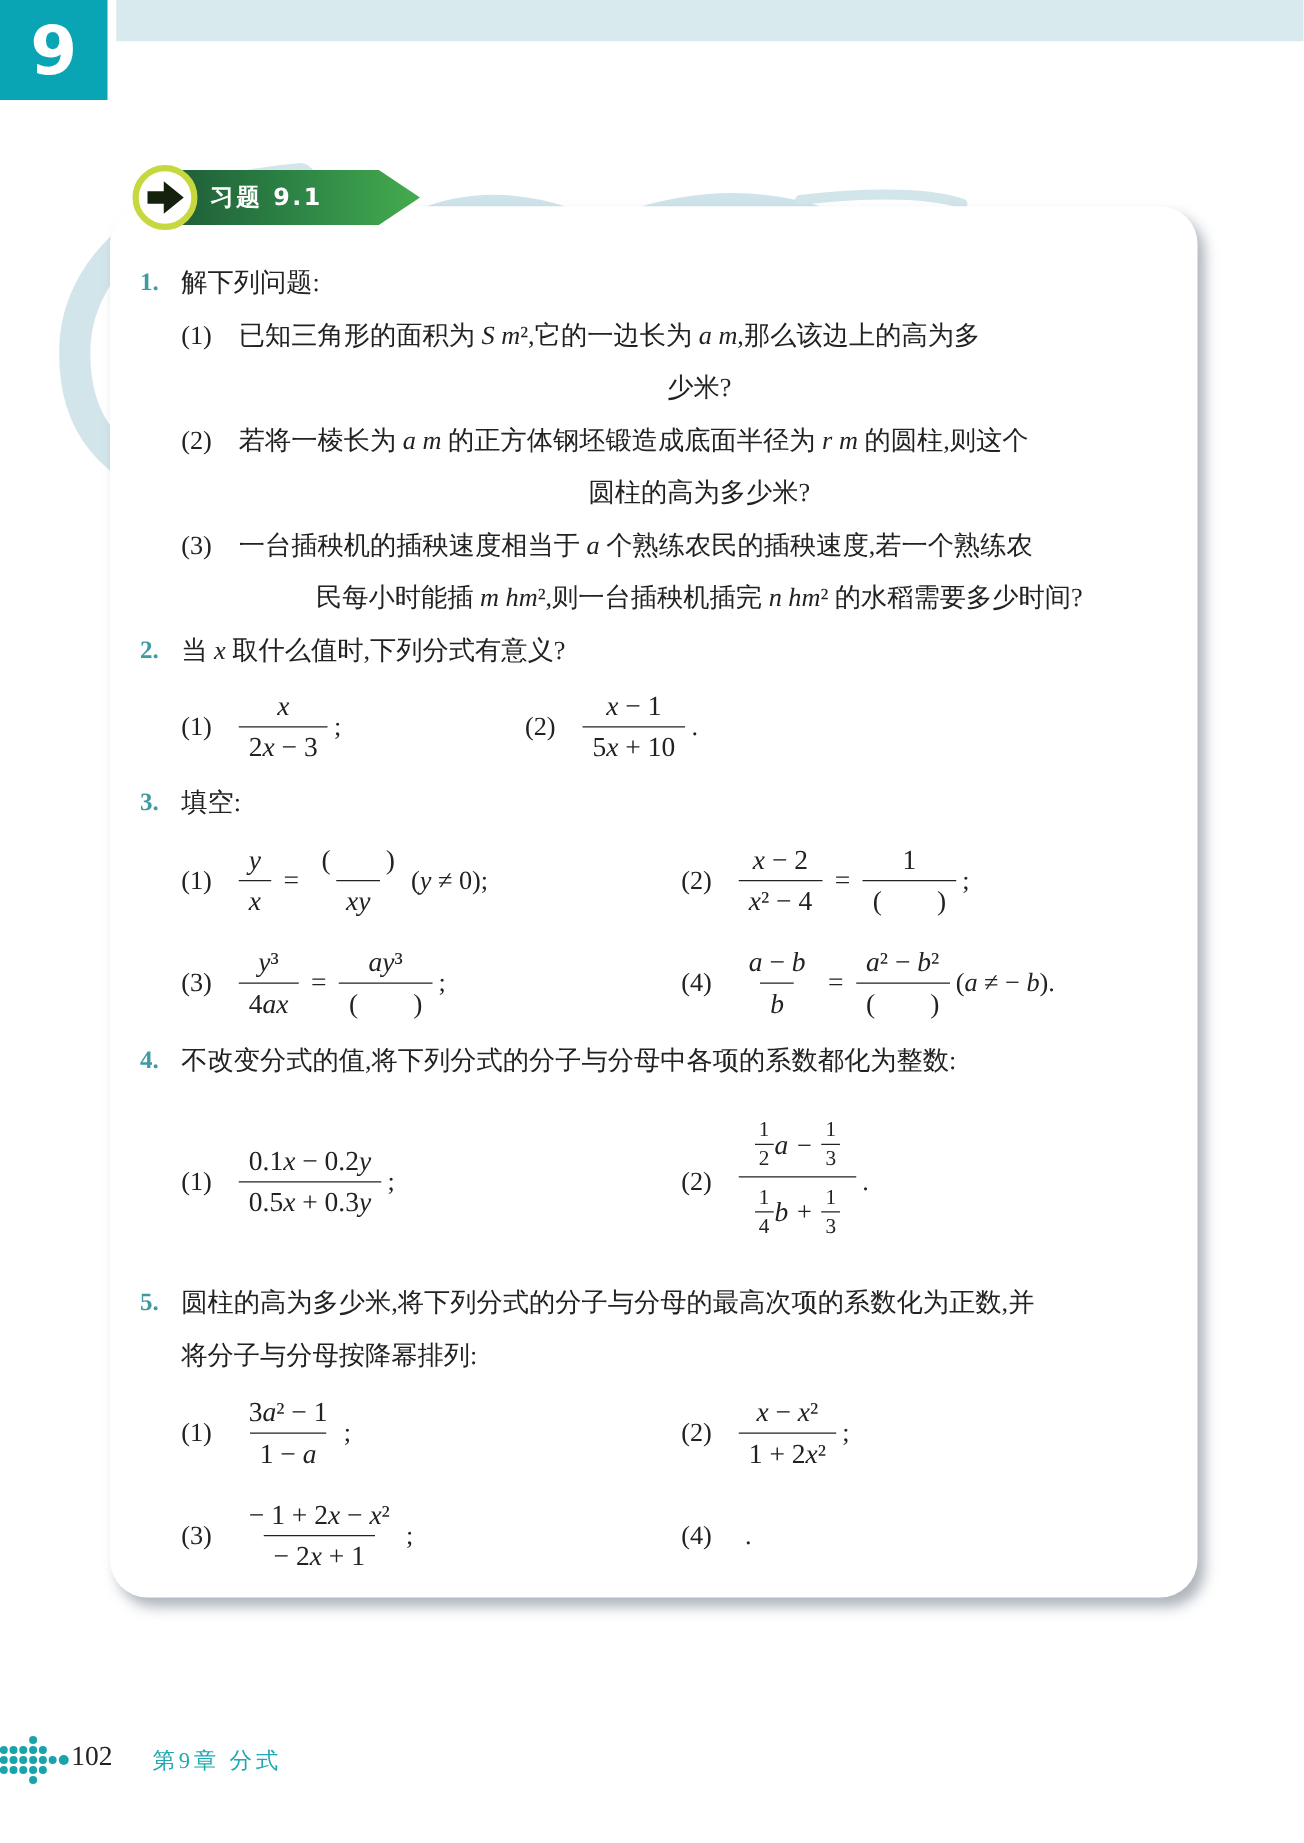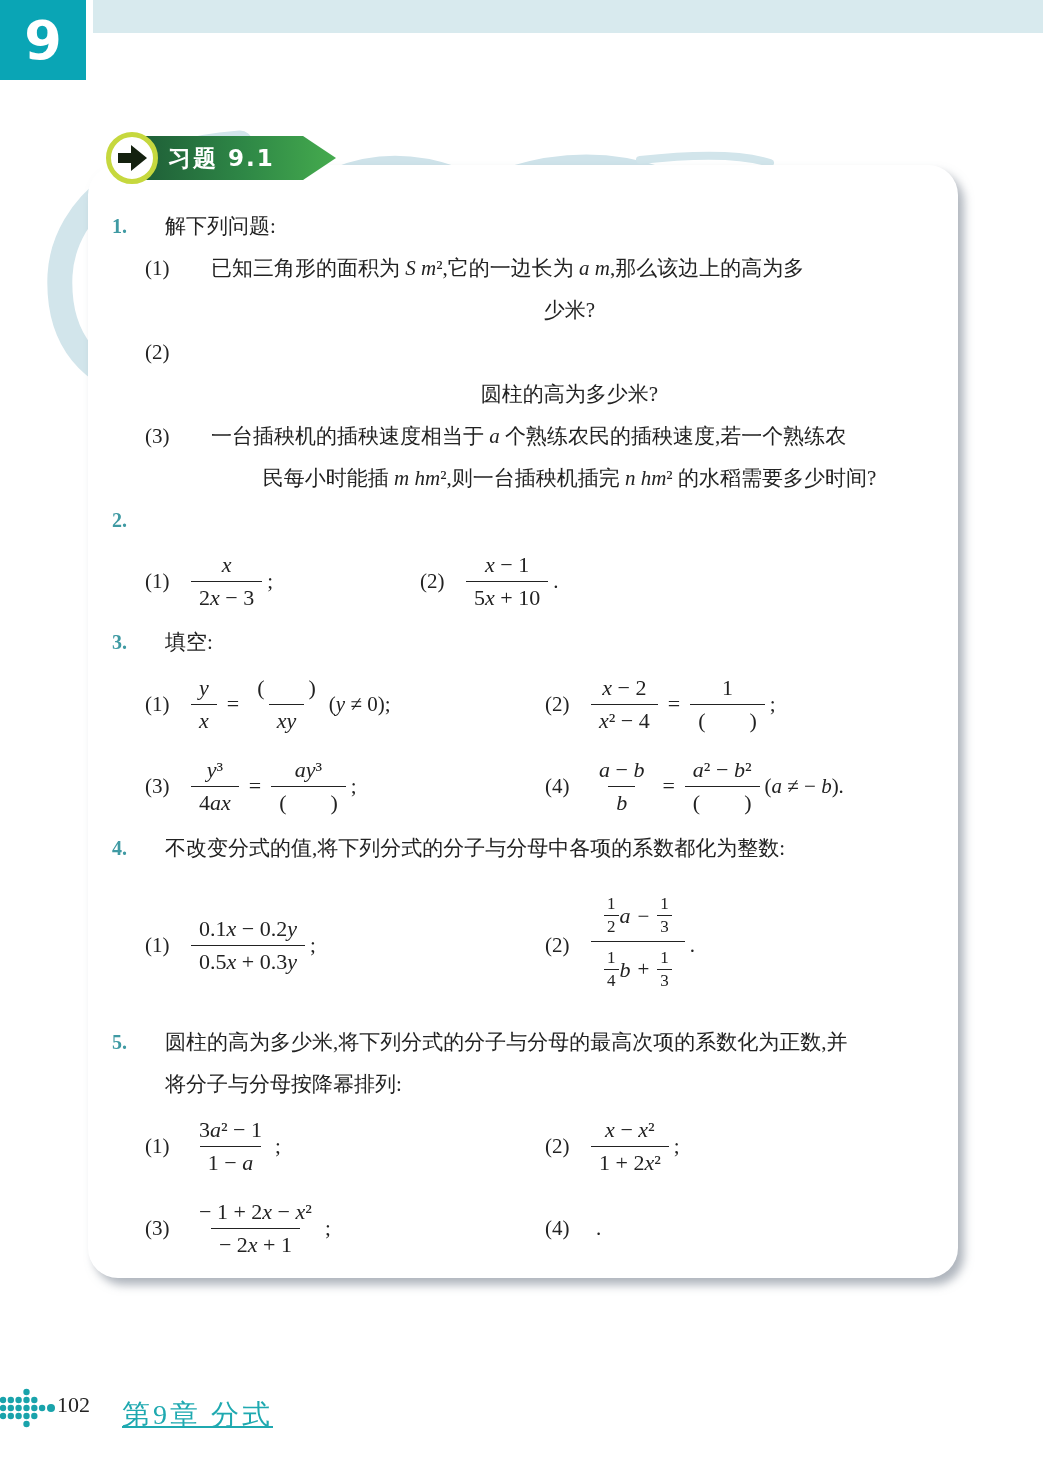--- a/index.html
+++ b/index.html
@@ -34,35 +34,35 @@
   }
   
   .badge { position:absolute; left:106px; top:132px; width:230px; height:52px; z-index:4; }
   .badge-banner {
     position:absolute; left:24px; top:4px; height:44px; width:206px;
     background:linear-gradient(90deg,#1d5a36 0%,#2e8746 55%,#45ab4e 100%);
     clip-path:polygon(0 0,84% 0,100% 50%,84% 100%,0 100%);
     display:flex; align-items:center; padding-left:38px;
   }
   .badge-banner span {
-    color:#ffffff; font-weight:bold; font-size:23px; letter-spacing:2px;
+    color:#ffffff; font-weight:bold; font-size:19px; letter-spacing:2px;
     font-family:"DejaVu Sans","Liberation Sans",sans-serif;
   }
   .badge-icon {
     position:absolute; left:0; top:0; width:52px; height:52px; border-radius:50%;
     background:#ffffff; border:5px solid #c6d83e;
     display:flex; align-items:center; justify-content:center; z-index:5;
   }
   
   .pline { display:flex; align-items:center; height:42px; font-size:21px; }
   .pnum { width:33px; flex:0 0 33px; color:#3f9aa3; font-weight:bold; font-size:20px; }
   .pline.sub { padding-left:33px; }
   .plabel { width:46px; flex:0 0 46px; font-size:21px; }
   .pline.cont { padding-left:79px;justify-content:center; }
-  .ptext { white-space:pre;margin-left:20px; }
+  .ptext { white-space:pre; }
   
   .fracrow { display:flex; align-items:center; padding-left:33px; }
   .row-h80 { height:80px; } .row-h82 { height:82px; } .row-h152 { height:152px; }
   .fitem { display:flex; align-items:center; }
   .w275 { width:275px; flex:0 0 275px; }
   .w400 { width:400px; flex:0 0 400px; }
   .frac { display:inline-flex; flex-direction:column; align-items:center; font-size:22px; line-height:1.15; }
   .frac .num { padding:0 8px 3px; white-space:pre; }
   .frac .den { border-top:1.6px solid #222; padding:3px 8px 0; white-space:pre; }
   .eq { margin:0 10px; font-size:22px; }
@@ -76,22 +76,22 @@
   .cop { margin:0 7px; font-size:21px; }
   .cvar { font-size:22px; }
   i { font-style:italic; }
   
   .footer-dots { position:absolute; left:0; top:1388px; z-index:1; }
   .page-number {
     position:absolute; left:57px; top:1392px; font-size:22px; color:#222;
     z-index:1;
   }
   .chapter-title {
-    position:absolute; left:122px; top:1396px; font-size:28px; color:#1fa9b0;
-    letter-spacing:3px; z-index:1;text-decoration:underline;
+    position:absolute; left:122px; top:1396px; font-size:18px; color:#1fa9b0;
+    letter-spacing:3px; z-index:1;
   }
 </style>
 </head>
 <body>
 
 <div class="page">
 
   <svg class="swoosh" width="1043" height="460" viewBox="0 0 1043 460">
     <path d="M 240,143 C 135,150 64,205 60,275 C 57,340 90,378 152,392" fill="none" stroke="#d2e5eb" stroke-width="25" stroke-linecap="round"></path>
     <path d="M 333,168 Q 392,144 458,167 Z" fill="#cfe3ea"></path>
@@ -124,36 +124,38 @@
       </div>
       <div class="pline sub">
         <span class="plabel">(1)</span>
         <span class="ptext math">已知三角形的面积为 <i>S</i> <i>m</i>²,它的一边长为 <i>a</i> <i>m</i>,那么该边上的高为多</span>
       </div>
       <div class="pline cont">
         <span class="ptext math">少米?</span>
       </div>
       <div class="pline sub">
         <span class="plabel">(2)</span>
+        <span class="ptext math">若将一棱长为 <i>a</i> <i>m</i> 的正方体钢坯锻造成底面半径为 <i>r</i> <i>m</i> 的圆柱,则这个</span>
       </div>
       <div class="pline cont">
         <span class="ptext math">圆柱的高为多少米?</span>
       </div>
       <div class="pline sub">
         <span class="plabel">(3)</span>
         <span class="ptext math">一台插秧机的插秧速度相当于 <i>a</i> 个熟练农民的插秧速度,若一个熟练农</span>
       </div>
       <div class="pline cont">
         <span class="ptext math">民每小时能插 <i>m</i> <i>hm</i>²,则一台插秧机插完 <i>n</i> <i>hm</i>² 的水稻需要多少时间?</span>
       </div>
     </div>
 
     <div>
       <div class="pline">
         <span class="pnum">2.</span>
+        <span class="ptext math">当 <i>x</i> 取什么值时,下列分式有意义?</span>
       </div>
       <div class="fracrow row-h80">
         <div class="fitem w275">
           <span class="plabel">(1)</span>
           <span class="frac">
             <span class="num math"><i>x</i></span>
             <span class="den math">2<i>x</i> − 3</span>
           </span>
           <span class="tail math">;</span>
         </div>

